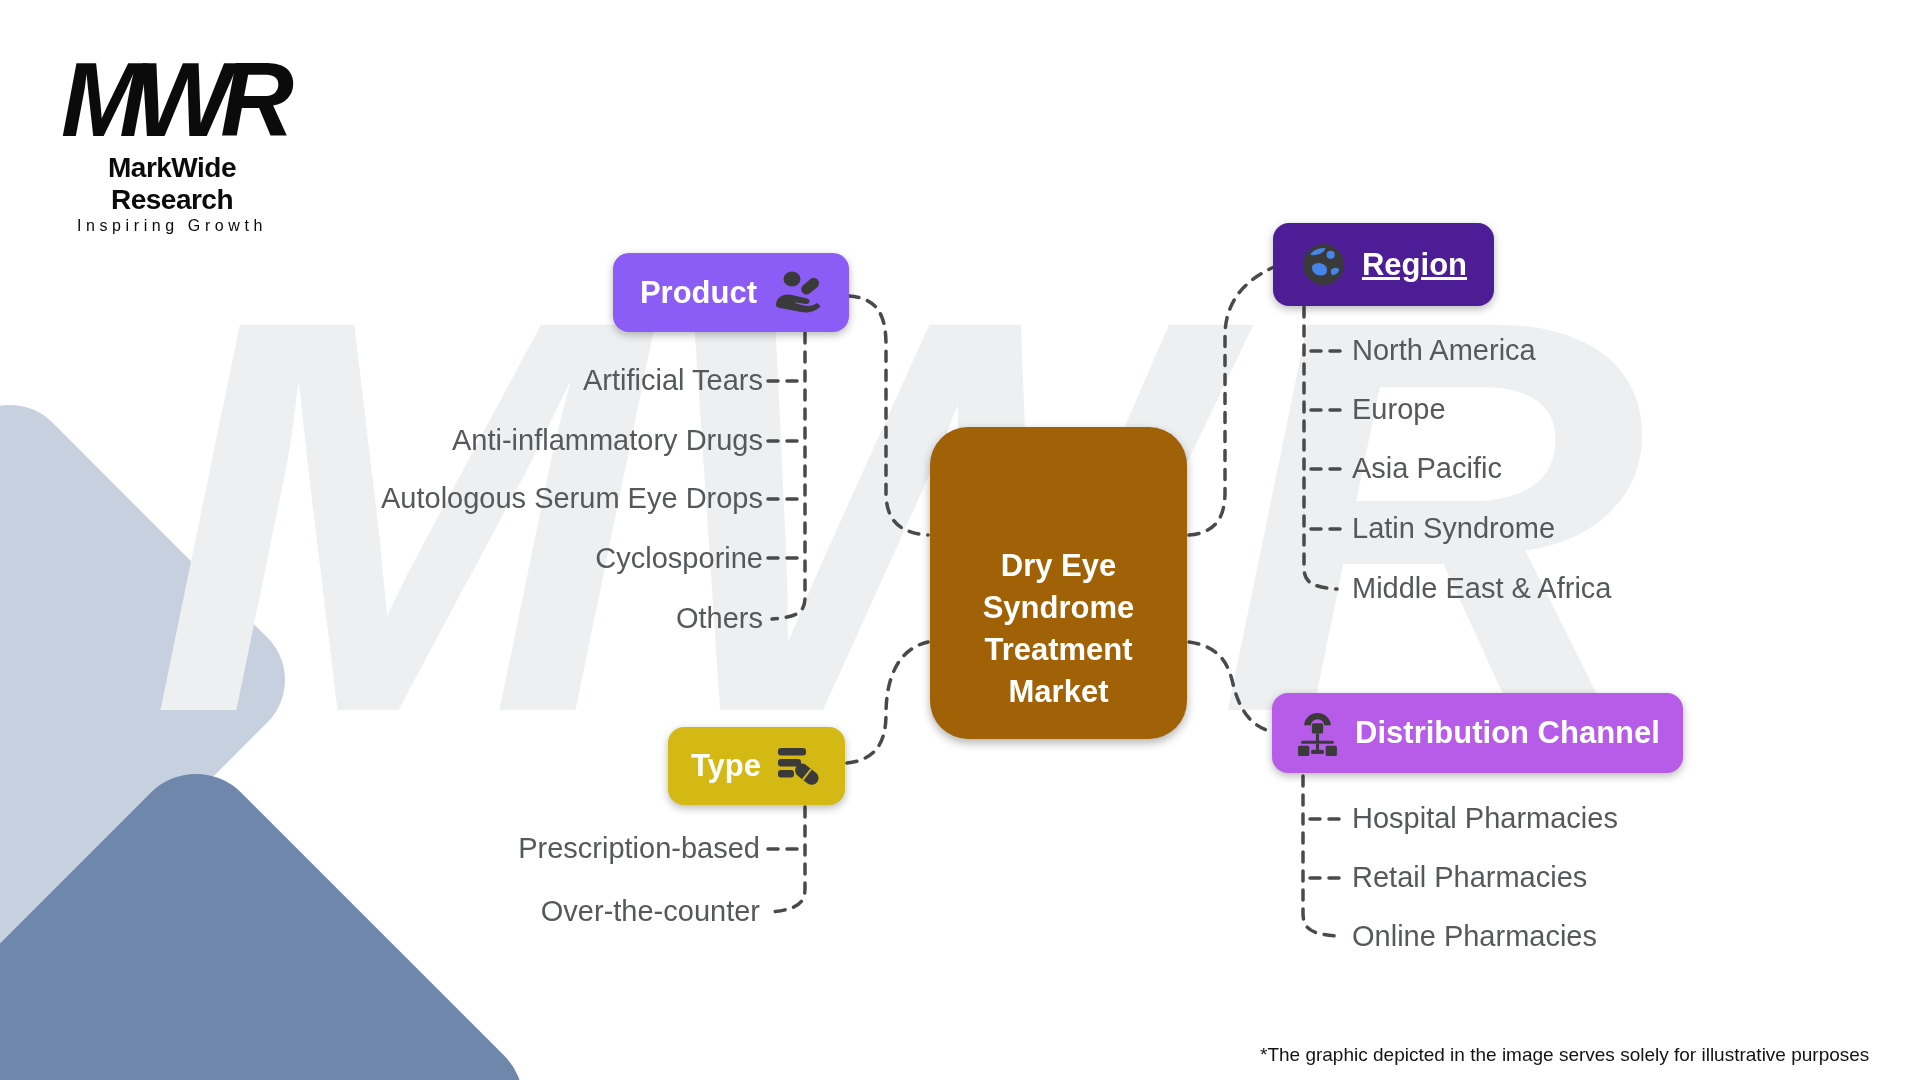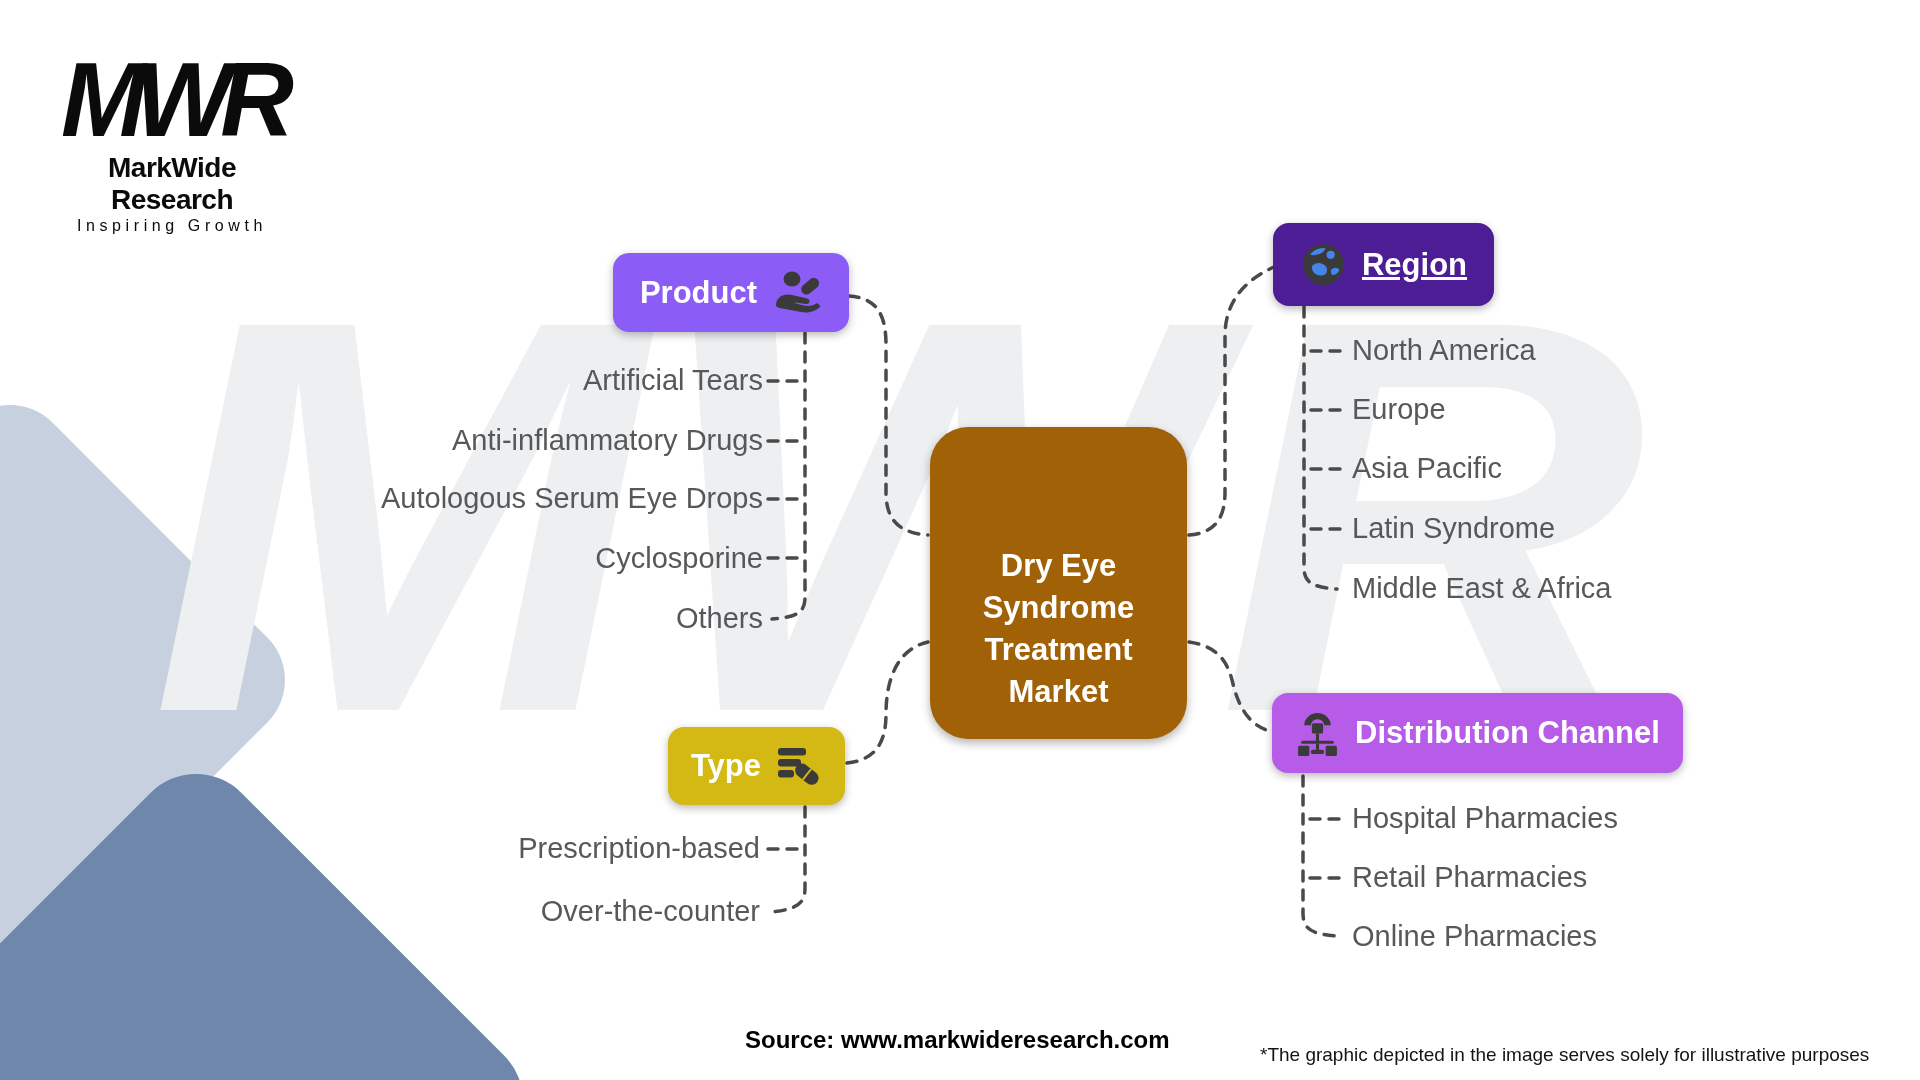--- a/index.html
+++ b/index.html
@@ -172,16 +172,15 @@
   <div class="item" style="left:1352px;top:334px;">North America</div>
   <div class="item" style="left:1352px;top:393px;">Europe</div>
   <div class="item" style="left:1352px;top:452px;">Asia Pacific</div>
   <div class="item" style="left:1352px;top:512px;">Latin Syndrome</div>
   <div class="item" style="left:1352px;top:802px;">Hospital Pharmacies</div>
 
   <div class="item" style="left:1352px;top:572px;">Middle East &amp; Africa</div>
   <div class="item" style="left:1352px;top:861px;">Retail Pharmacies</div>
   <div class="item" style="left:1352px;top:920px;">Online Pharmacies</div>
 
-  <div class="source">Source: www.markwideresearch.com</div>
   <div class="disclaimer">*The graphic depicted in the image serves solely for illustrative purposes</div>
 
 </div>
 
 </body></html>

